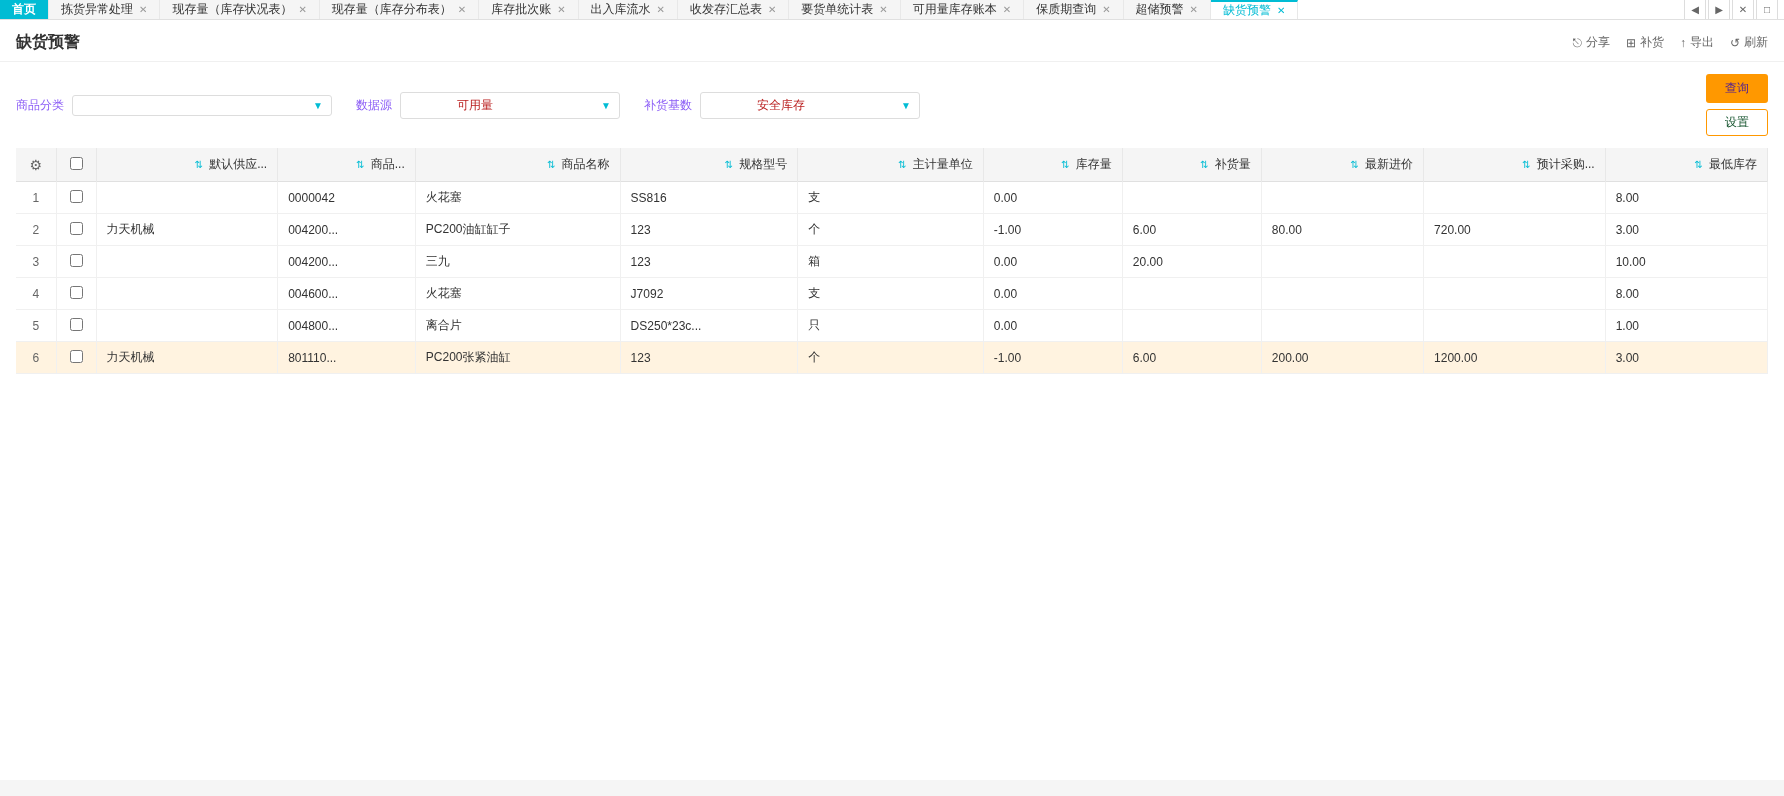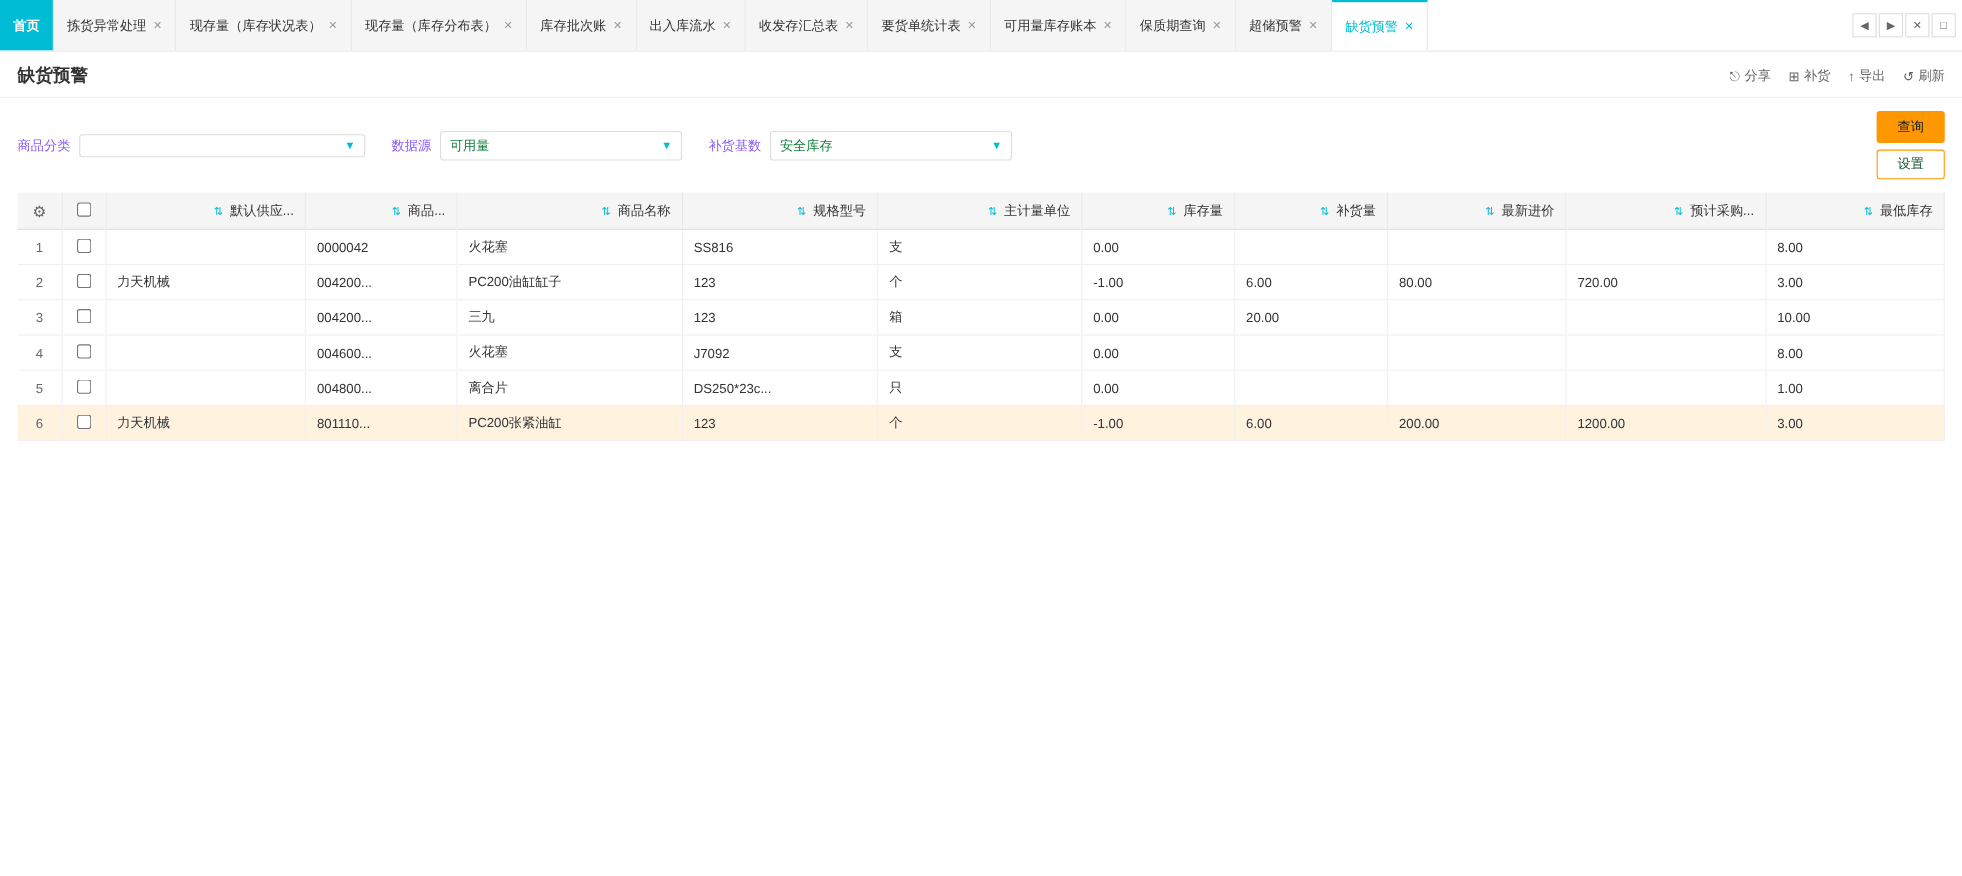--- a/index.html
+++ b/index.html
@@ -4,21 +4,21 @@
   <style>
     * { box-sizing: border-box; margin: 0; padding: 0; }
     body { font-family: 'Microsoft YaHei', Arial, sans-serif; font-size: 12px; background: #f5f5f5; color: #333; }
 
     
     .top-nav {
       display: flex;
       align-items: center;
       background: #fff;
       border-bottom: 1px solid #e0e0e0;
-      height: 47px;
+      height: 20px;
       overflow: hidden;
     }
     .nav-tab {
       display: flex;
       align-items: center;
       padding: 0 12px;
       height: 100%;
       white-space: nowrap;
       cursor: pointer;
       font-size: 12px;
@@ -120,30 +120,30 @@
       align-items: center;
       border: 1px solid #ddd;
       border-radius: 3px;
       padding: 4px 8px;
       min-width: 200px;
       cursor: pointer;
       background: #fff;
       justify-content: space-between;
     }
     .filter-select .arrow { color: #00bcd4; font-size: 10px; }
-    .filter-value { color: #15803d; font-size: 12px; }
+    .filter-value { color: #b91c1c; font-size: 12px; margin-left: 48px; }
     .filter-actions {
       margin-left: auto;
       display: flex;
       flex-direction: column;
       gap: 6px;
     }
     .btn-query {
       background: #ff9800;
-      color: #0f172a;
+      color: #4c1d95;
       border: none;
       padding: 6px 18px;
       cursor: pointer;
       border-radius: 3px;
       font-size: 12px;
     }
     .btn-settings {
       background: #fff;
       color: #14532d;
       border: 1px solid #ff9800;

